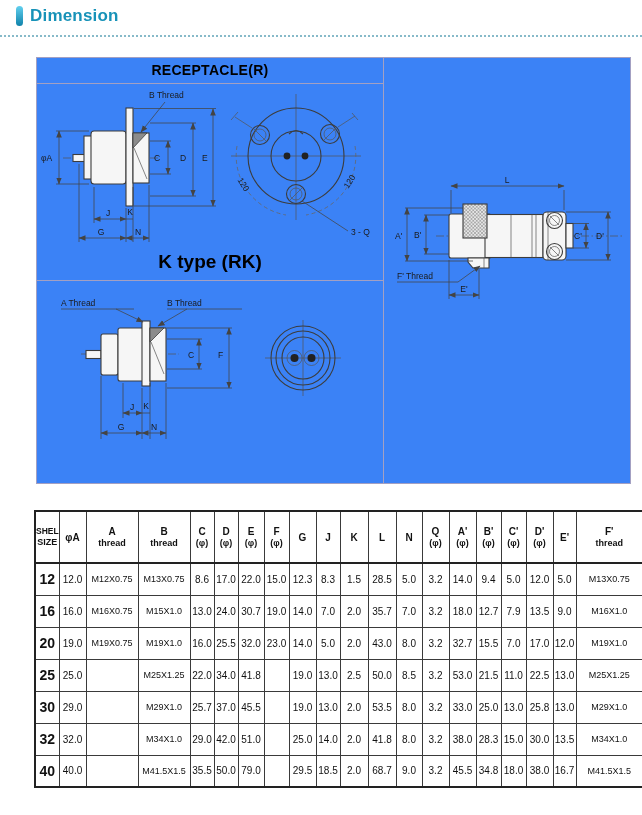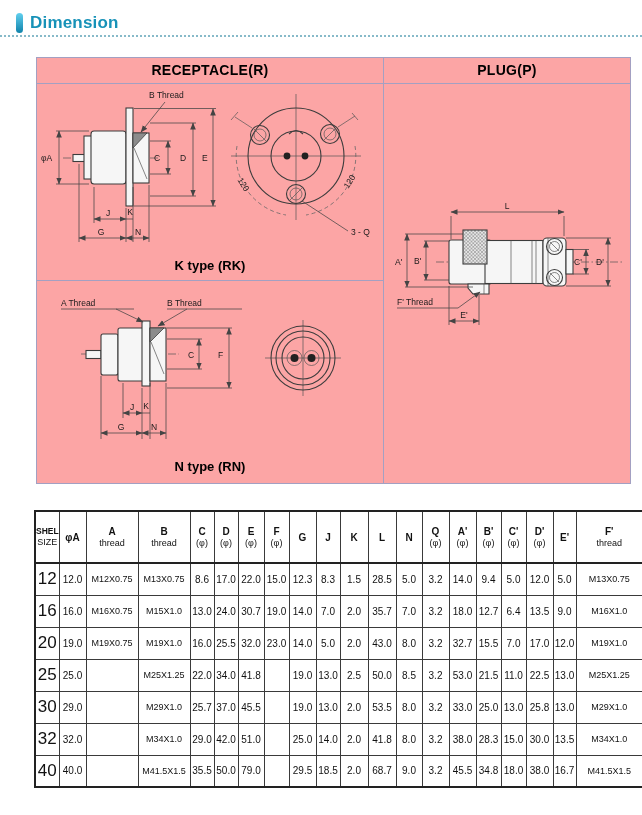--- a/index.html
+++ b/index.html
@@ -1,49 +1,49 @@
 <!DOCTYPE html>
 <html><head>
 <meta charset="utf-8">
 <style>
   *{margin:0;padding:0;box-sizing:border-box}
   html,body{width:642px;height:815px}
   body{background:#fff;font-family:"Liberation Sans",sans-serif;position:relative;color:#111;overflow:hidden}
   .page{position:absolute;inset:0}
-  .hdr{position:absolute;left:16px;top:13px;display:flex;align-items:flex-end;gap:7px}
+  .hdr{position:absolute;left:16px;top:6px;display:flex;align-items:flex-end;gap:7px}
   .hdr-bar{width:7px;height:20px;border-radius:3.5px;background:linear-gradient(180deg,#62d0ef,#0f82aa);display:inline-block}
   .hdr-title{font-size:17px;font-weight:bold;color:#1792b8;letter-spacing:.2px}
   .dotted-rule{position:absolute;left:0;right:0;top:35px;border-top:2px dotted #87bac9}
-  .panels{position:absolute;left:36px;top:57px;width:595px;height:427px;border:1px solid #a3a0c2;display:flex;background:#fca5a5}
+  .panels{position:absolute;left:36px;top:57px;width:595px;height:427px;border:1px solid #a3a0c2;display:flex;background:#3b82f6}
   .pane-left{width:347px;border-right:1px solid #a3a0c2;display:flex;flex-direction:column}
   .pane-right{flex:1;display:flex;flex-direction:column}
   .pane-title{height:26px;line-height:25px;text-align:center;font-weight:bold;font-size:14px;border-bottom:1px solid #a3a0c2;color:#000;letter-spacing:.3px}
   .k-area{position:relative;height:197px;border-bottom:1px solid #a3a0c2}
   .n-area{position:relative;height:203px}
   .plug-area{position:relative;flex:1}
-  .caption{position:absolute;left:0;right:0;text-align:center;font-weight:bold;font-size:13px;color:#000}
+  .caption{position:absolute;left:0;right:0;text-align:center;font-weight:bold;font-size:19px;color:#000}
   .k-area .caption{bottom:7px}
   .n-area .caption{bottom:9px}
   .drawing{position:absolute;left:0;top:0}
   .drawing text{font-family:"Liberation Sans",sans-serif;font-size:8.5px;fill:#1a1a1a}
   .ln{stroke:#3c3c3c;stroke-width:1.1;fill:none}
   .fw{fill:#f6f6f6;stroke:#3c3c3c;stroke-width:1.1}
   .thin{stroke:#555;stroke-width:.7;fill:none}
   .dim{stroke:#444;stroke-width:.75;fill:none}
   .cl{stroke:#555;stroke-width:.7;stroke-dasharray:8 2.5 1.5 2.5;fill:none}
   .dsh{stroke:#666;stroke-width:.8;stroke-dasharray:4 3;fill:none}
   .spec{position:absolute;left:34px;top:510px;width:607px;border-collapse:collapse;table-layout:fixed;background:#fff;border:2px solid #222}
   .spec th,.spec td{border:1px solid #3a3a3a;text-align:center;vertical-align:middle;overflow:hidden;padding:0}
   .spec thead tr{height:52px;border-bottom:2px solid #222}
   .spec tbody tr{height:32px}
   .spec th{font-size:10px;font-weight:bold;line-height:1.3}
   .spec th.c0{font-size:8.5px}
-  .spec th .sub{font-size:9px;font-weight:normal}
+  .spec th .sub{font-size:9px;font-weight:bold}
   .spec td{font-size:10px}
-  .spec td.shell{font-size:17px;font-weight:normal}
+  .spec td.shell{font-size:14px;font-weight:bold}
   .spec td.thread{font-size:9px}
   .footnote{position:absolute;left:40px;top:797px;font-size:11px;font-weight:bold;color:#222}
 </style>
 </head>
 <body>
 
 <div class="page">
 
   <div class="hdr">
     <span class="hdr-bar"></span>
@@ -171,26 +171,24 @@
             <path class="thin" d="M228,77 H304 M266,39 V115"></path>
             <circle class="ln" cx="266" cy="77" r="32" fill="#fff"></circle>
             <circle class="ln" cx="266" cy="77" r="27"></circle>
             <circle class="ln" cx="266" cy="77" r="21"></circle>
             <circle class="thin" cx="257.5" cy="77" r="7.5" fill="none"></circle>
             <circle cx="257.5" cy="77" r="4" fill="#222"></circle>
             <circle class="thin" cx="274.5" cy="77" r="7.5" fill="none"></circle>
             <circle cx="274.5" cy="77" r="4" fill="#222"></circle>
           </g>
         </svg>
-        <div class="caption">N type (RN)</div>
       </div>
     </div>
 
     <div class="pane-right">
-      <div class="pane-title">PLUG(P)</div>
       <div class="plug-area">
         <svg class="drawing" width="248" height="401" viewBox="0 0 248 401">
           <defs>
             <marker id="ar3" markerWidth="8" markerHeight="8" refX="6.5" refY="4" orient="auto-start-reverse" markerUnits="userSpaceOnUse">
               <path d="M0,1.2 L7,4 L0,6.8 Z" fill="#444"></path>
             </marker>
             <pattern id="kn" width="3.5" height="3.5" patternUnits="userSpaceOnUse">
               <rect width="3.5" height="3.5" fill="#e8e8e8"></rect>
               <path d="M0,3.5 L3.5,0 M0,0 L3.5,3.5" stroke="#777" stroke-width="0.5"></path>
             </pattern>
@@ -376,21 +374,21 @@
           <td>30.7</td>
           <td>19.0</td>
           <td>14.0</td>
           <td>7.0</td>
           <td>2.0</td>
           <td>35.7</td>
           <td>7.0</td>
           <td>3.2</td>
           <td>18.0</td>
           <td>12.7</td>
-          <td>6.4</td>
+          <td>7.9</td>
           <td>13.5</td>
           <td>9.0</td>
           <td class="thread">M16X1.0</td>
         </tr>
         <tr>
           <td class="shell">20</td>
           <td>19.0</td>
           <td class="thread">M19X0.75</td>
           <td class="thread">M19X1.0</td>
           <td>16.0</td>

